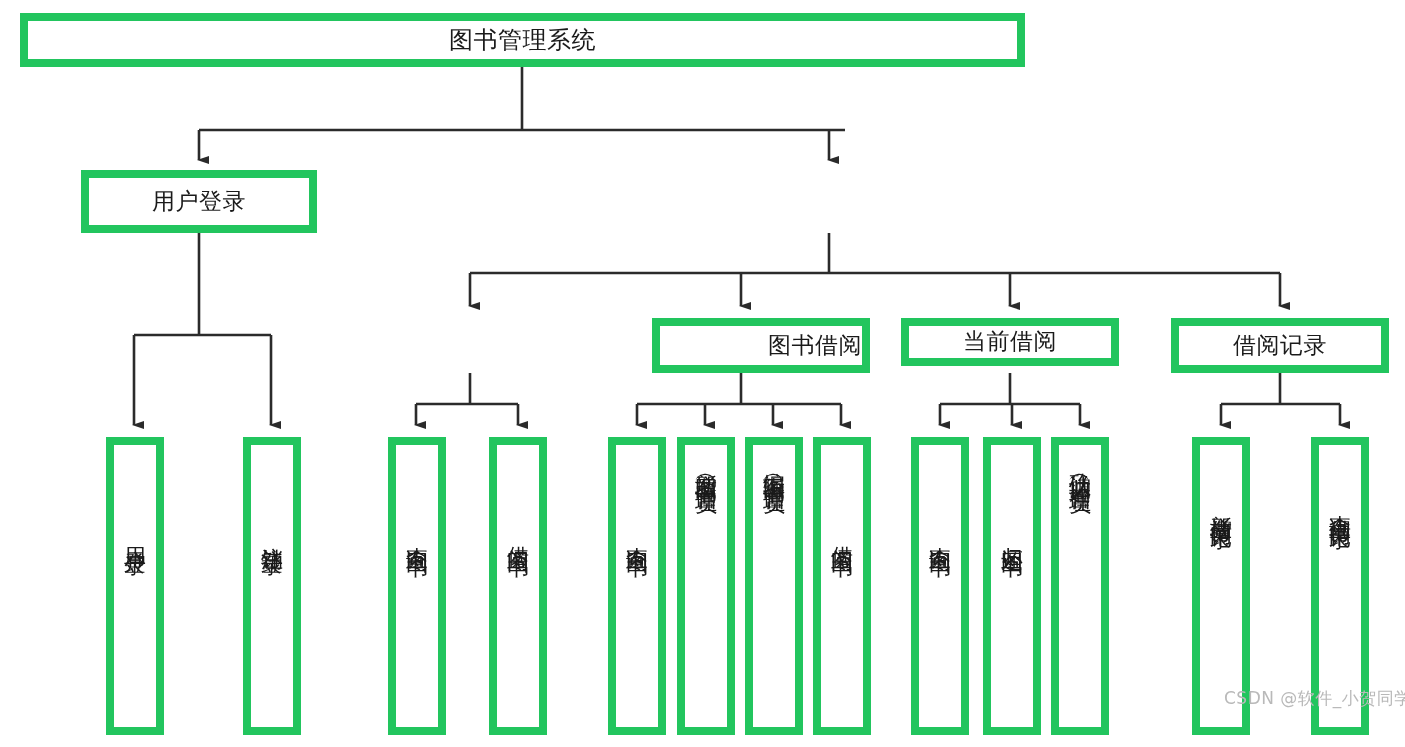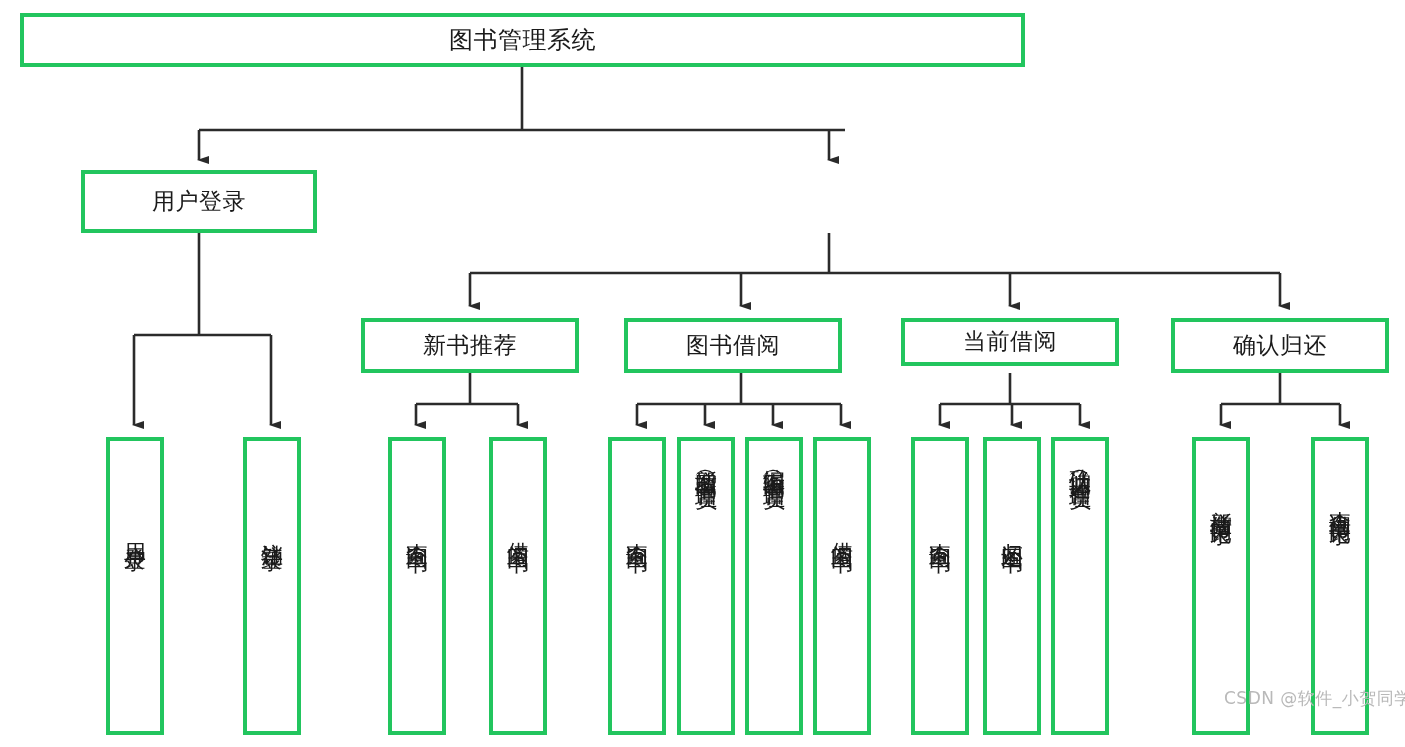--- a/index.html
+++ b/index.html
@@ -22,21 +22,21 @@
     left: 0;
     top: 0;
     width: 1405px;
     height: 747px;
     pointer-events: none;
   }
   .node {
     position: absolute;
     box-sizing: border-box;
     background: #ffffff;
-    border: 4px solid #22c55e;
+    border: 8px solid #22c55e;
     display: flex;
     align-items: center;
     justify-content: center;
     color: #1a1a1a;
   }
   .node .label {
     display: block;
     text-align: center;
     line-height: 1.18;
     letter-spacing: 0.5px;
@@ -131,31 +131,28 @@
   </svg>
 
   <div class="node horiz root" style="left:20px; top:13px; width:1005px; height:54px;">
     <span class="label">图书管理系统</span>
   </div>
 
   <div class="node horiz" style="left:81px; top:170px; width:236px; height:63px;">
     <span class="label">用户登录</span>
   </div>
 
-  <div class="node horiz" style="left:361px; top:318px; width:218px; height:55px;">
-    <span class="label">新书推荐</span>
-  </div>
-  <div class="node horiz" style="left:624px; top:318px; width:218px; height:55px;">
+  <div class="node horiz" style="left:652px; top:318px; width:218px; height:55px;justify-content:flex-end;">
     <span class="label">图书借阅</span>
   </div>
   <div class="node horiz" style="left:901px; top:318px; width:218px; height:48px;">
     <span class="label">当前借阅</span>
   </div>
   <div class="node horiz" style="left:1171px; top:318px; width:218px; height:55px;">
-    <span class="label">确认归还</span>
+    <span class="label">借阅记录</span>
   </div>
 
   <div class="node vert mid" style="left:106px; top:437px; width:58px; height:298px;">
     <span class="label">用户登录</span>
   </div>
   <div class="node vert mid" style="left:243px; top:437px; width:58px; height:298px;">
     <span class="label">注销登录</span>
   </div>
 
   <div class="node vert mid" style="left:388px; top:437px; width:58px; height:298px;">

